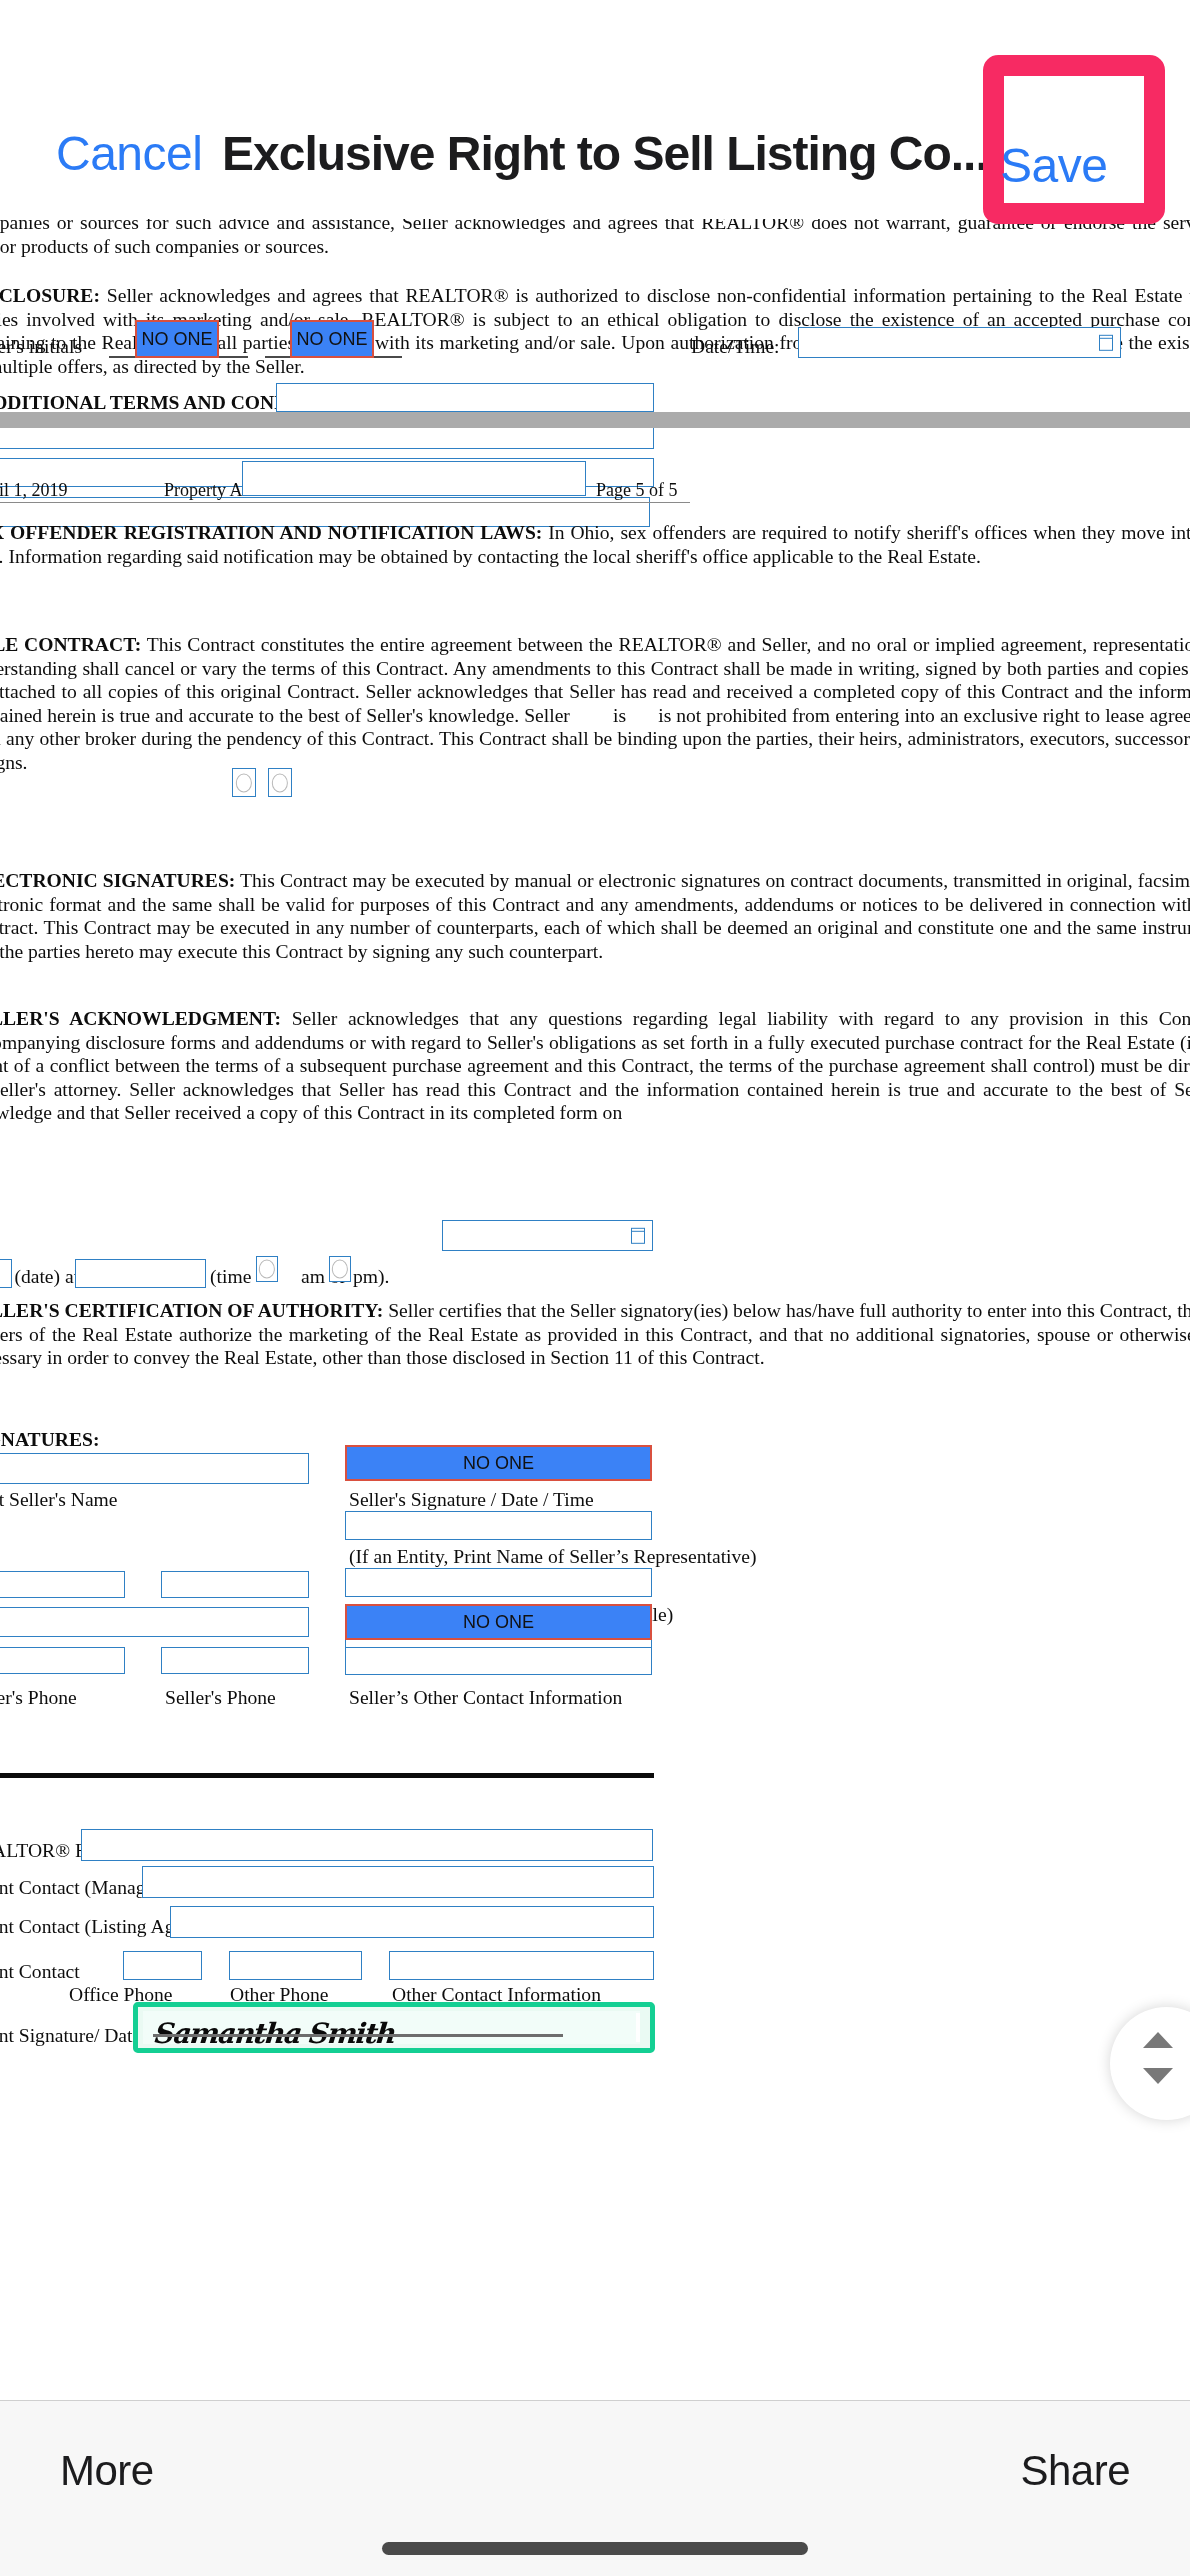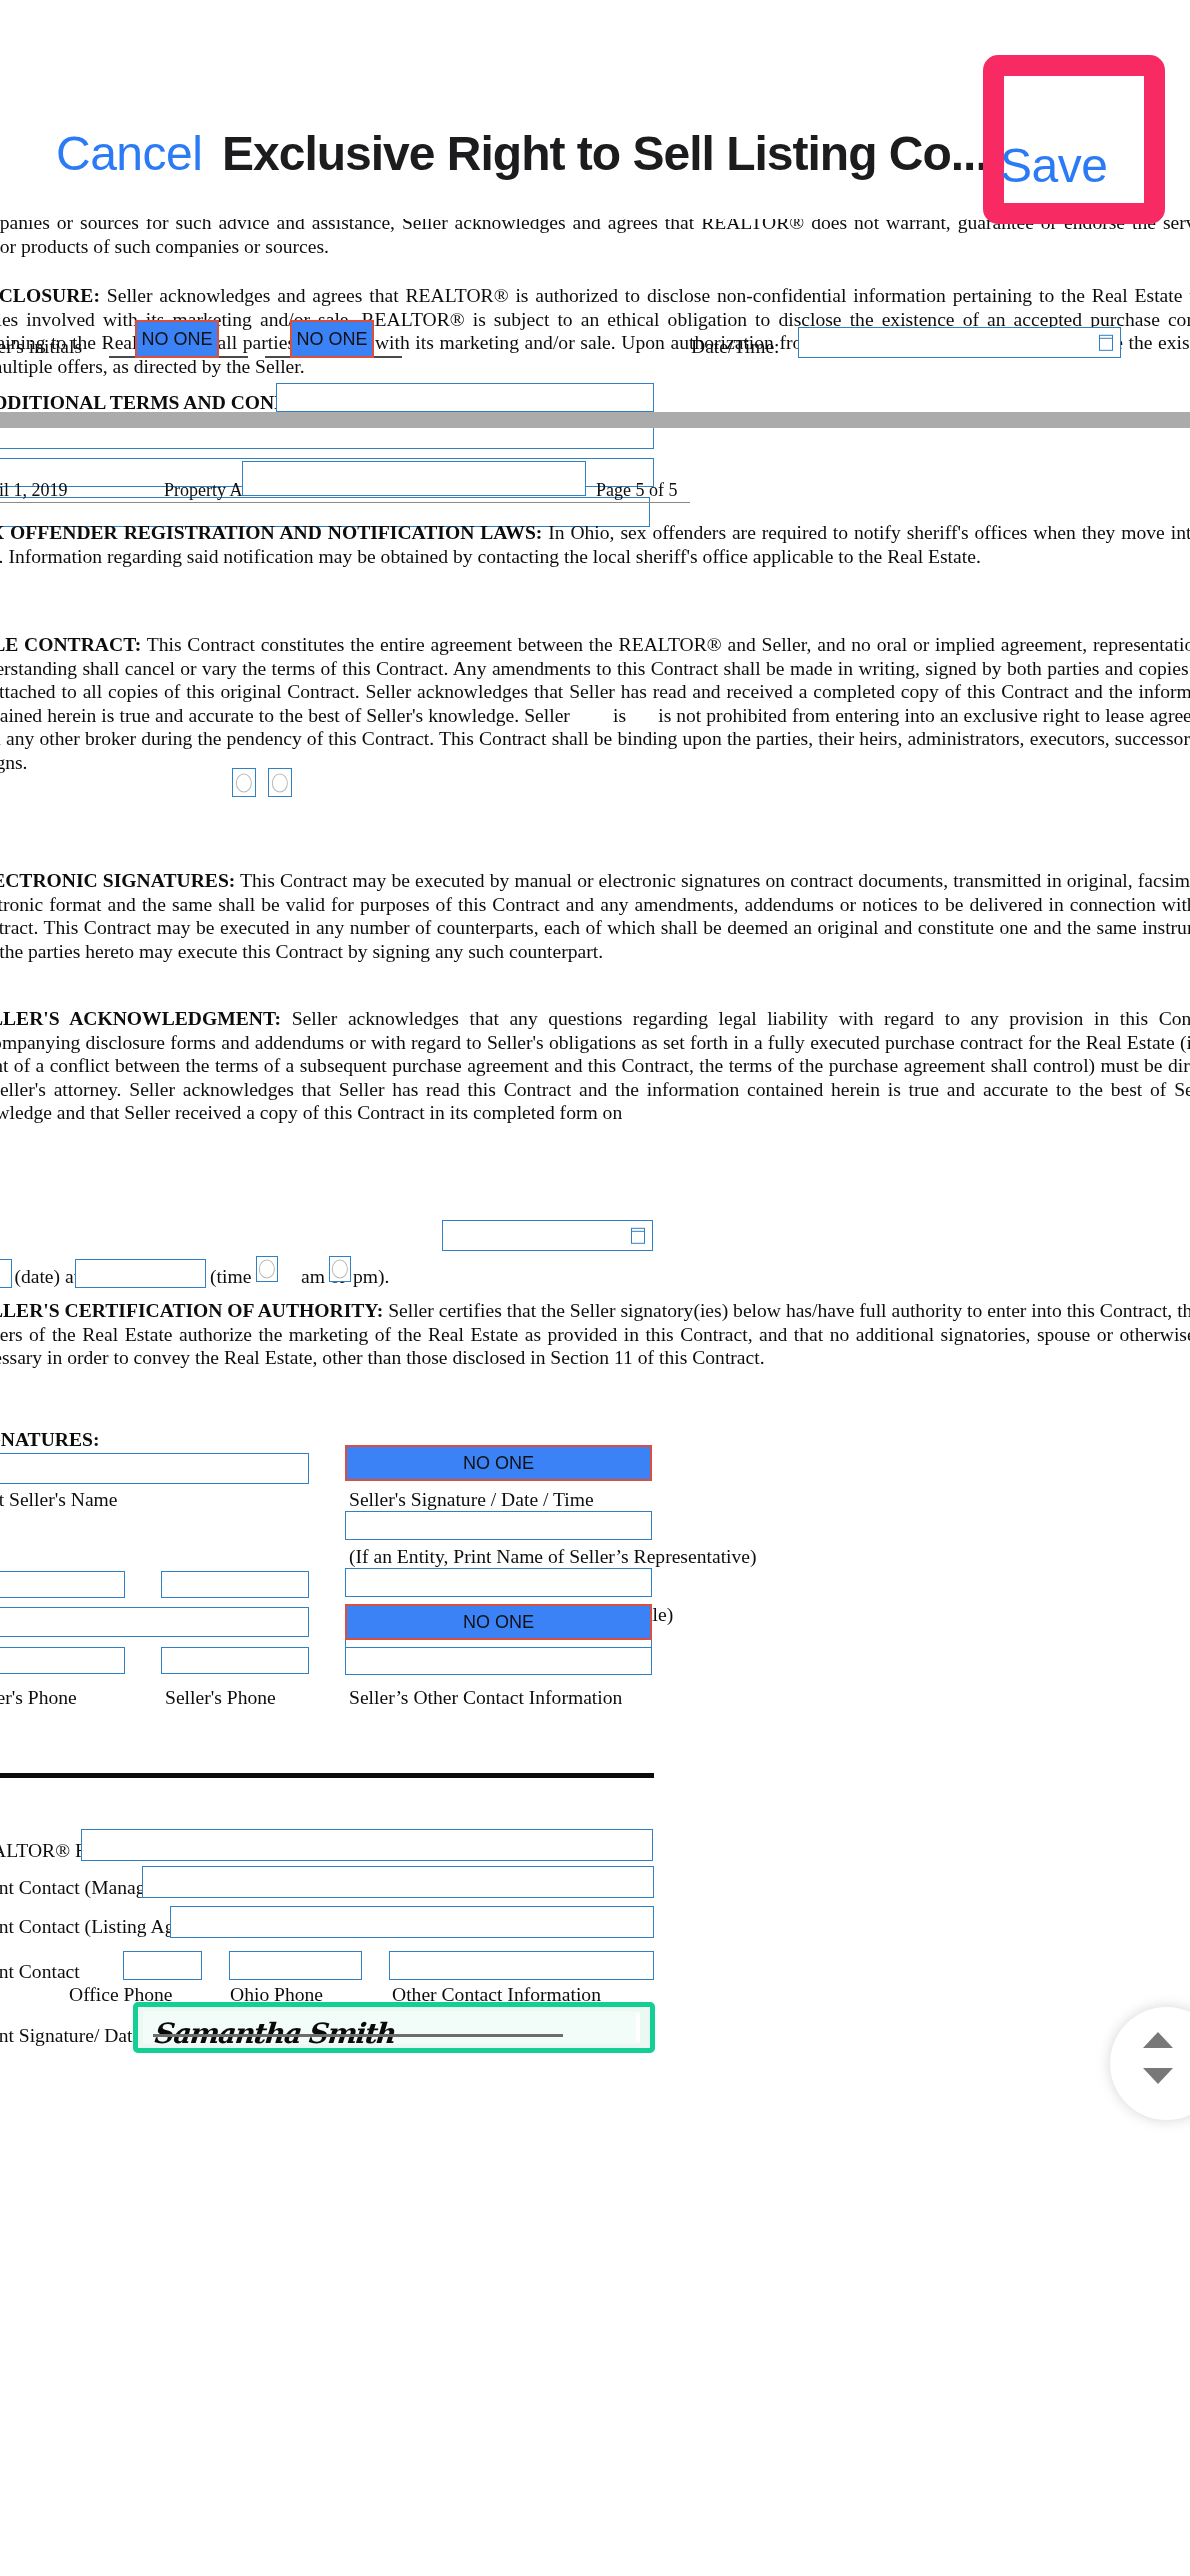--- a/index.html
+++ b/index.html
@@ -318,21 +318,21 @@
     <div class="lbl" style="left:-34px; top:1658px;">Agent Contact (Manager) Name</div>
     <div class="fld" style="left:142px; top:1647px; width:512px; height:32px;"></div>
 
     <div class="lbl" style="left:-34px; top:1697px;">Agent Contact (Listing Agent) Name</div>
     <div class="fld" style="left:170px; top:1687px; width:484px; height:32px;"></div>
 
     <div class="lbl" style="left:-34px; top:1742px;">Agent Contact</div>
     <div class="fld" style="left:123px; top:1732px; width:79px; height:29px;"></div>
     <div class="lbl" style="left:69px; top:1765px;">Office Phone</div>
     <div class="fld" style="left:229px; top:1732px; width:133px; height:29px;"></div>
-    <div class="lbl" style="left:230px; top:1765px;">Ohio Phone</div>
+    <div class="lbl" style="left:230px; top:1765px;">Other Phone</div>
     <div class="fld" style="left:389px; top:1732px; width:265px; height:29px;"></div>
     <div class="lbl" style="left:392px; top:1765px;">Other Contact Information</div>
 
     <div class="lbl" style="left:-34px; top:1806px;">Agent Signature/ Date / Time</div>
     <div class="sig-active" style="left:133px; top:1783px; width:522px; height:51px;">
       <div class="inner"></div>
       <div class="sig-text">Samantha Smith</div>
       <div class="sig-underline"></div>
       <div class="sig-caret"></div>
     </div>
@@ -340,15 +340,20 @@
   </div>
 
   <div class="nav-save">Save</div>
   <div class="save-highlight"></div>
 
   <div class="stepper">
     <div class="arrow up"></div>
     <div class="arrow down"></div>
   </div>
 
+  <div class="toolbar">
+    <div class="tb-btn tb-more">More</div>
+    <div class="tb-btn tb-share">Share</div>
+    <div class="home-ind"></div>
+  </div>
 
 </div>
 
 
 </body></html>

